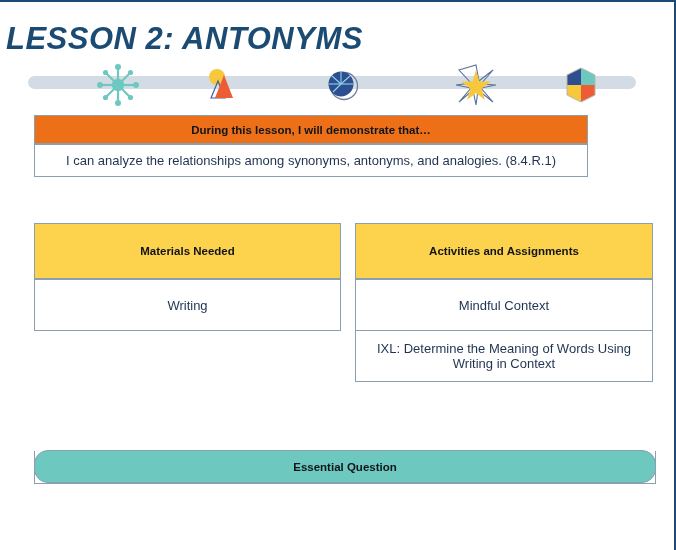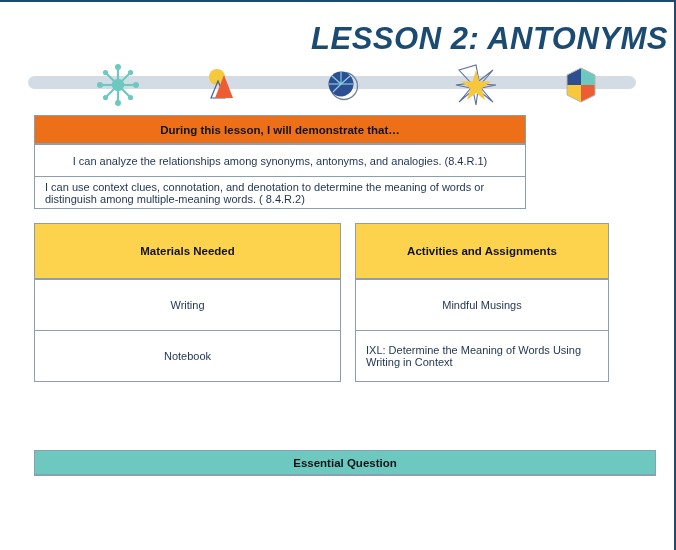--- a/index.html
+++ b/index.html
@@ -27,21 +27,21 @@
     left: 6px;
     top: 2px;
     width: 662px;
     height: 546px;
     background: #ffffff;
     box-sizing: border-box;
   }
 
   
   .title {
-    text-align: right;
+    text-align: left;
     font-size: 31px;
     line-height: 34px;
     font-weight: bold;
     font-style: italic;
     letter-spacing: 0.5px;
     color: #1b4a72;
     padding-top: 18px;
     white-space: nowrap;
   }
 
@@ -84,69 +84,70 @@
     font-size: 11.5px;
     color: #111418;
     box-sizing: border-box;
     display: flex;
     align-items: center;
     justify-content: center;
     border: 1px solid #8aa0b0;
     margin: -1px -1px 0 -1px;
   }
   .block .row {
-    font-size: 11px;
+    text-align: center;
+    font-size: 13px;
     color: #1f3350;
     box-sizing: border-box;
     display: flex;
     align-items: center;
     justify-content: center;
     padding: 0 10px;
     border-top: 1px solid #8aa0b0;
   }
   .block .row:first-of-type { border-top: none; }
 
   .hdr-orange { background: #ed7019; }
   .hdr-yellow { background: #fdd34d; }
   .hdr-teal   { background: #6dc9c0; }
 
   
   #objectives {
     position: absolute;
     left: 28px;
     top: 112px;
-    width: 492px;
+    width: 554px;
   }
   #objectives .hdr { height: 29px; }
   #objectives .row { height: 32px; }
 
   
   #materials {
     position: absolute;
     left: 28px;
     top: 220px;
     width: 307px;
   }
   #activities {
     position: absolute;
     left: 349px;
     top: 220px;
-    width: 254px;
+    width: 298px;
   }
   #materials .hdr, #activities .hdr { height: 56px; }
   #materials .row, #activities .row { height: 51px; }
 
   
   #essential {
     position: absolute;
     left: 28px;
     top: 447px;
     width: 622px;
   }
-  #essential .hdr { height: 25px; }
+  #essential .hdr { height: 33px; border-radius: 14px; }
   #essential .row { height: 35px; }
 </style>
 </head>
 <body>
 
 <div class="page">
   <div class="sheet">
 
     <div class="title">LESSON 2: ANTONYMS</div>
 
@@ -225,32 +226,30 @@
             <rect x="23" y="23" width="15" height="18" fill="#ec5d35"></rect>
           </g>
           <polygon points="23,6 37,13 37,33 23,40 9,33 9,13" fill="none" stroke="#b5b7a8" stroke-width="1"></polygon>
         </svg>
       </div>
     </div>
 
     <div class="block" id="objectives">
       <div class="hdr hdr-orange">During this lesson, I will demonstrate that…</div>
       <div class="row">I can analyze the relationships among synonyms, antonyms, and analogies. (8.4.R.1)</div>
-      <div class="row">I can use context clues, connotation, and denotation to determine the meaning of words or distinguish among multiple-meaning words. ( 8.4.R.2)</div>
     </div>
 
     <div class="block" id="materials">
       <div class="hdr hdr-yellow">Materials Needed</div>
       <div class="row">Writing</div>
-      <div class="row">Notebook</div>
     </div>
 
     <div class="block" id="activities">
       <div class="hdr hdr-yellow">Activities and Assignments</div>
-      <div class="row">Mindful Musings</div>
+      <div class="row">Mindful Context</div>
       <div class="row">IXL: Determine the Meaning of Words Using Writing in Context</div>
     </div>
 
     <div class="block" id="essential">
       <div class="hdr hdr-teal">Essential Question</div>
     </div>
 
   </div>
 </div>
 

